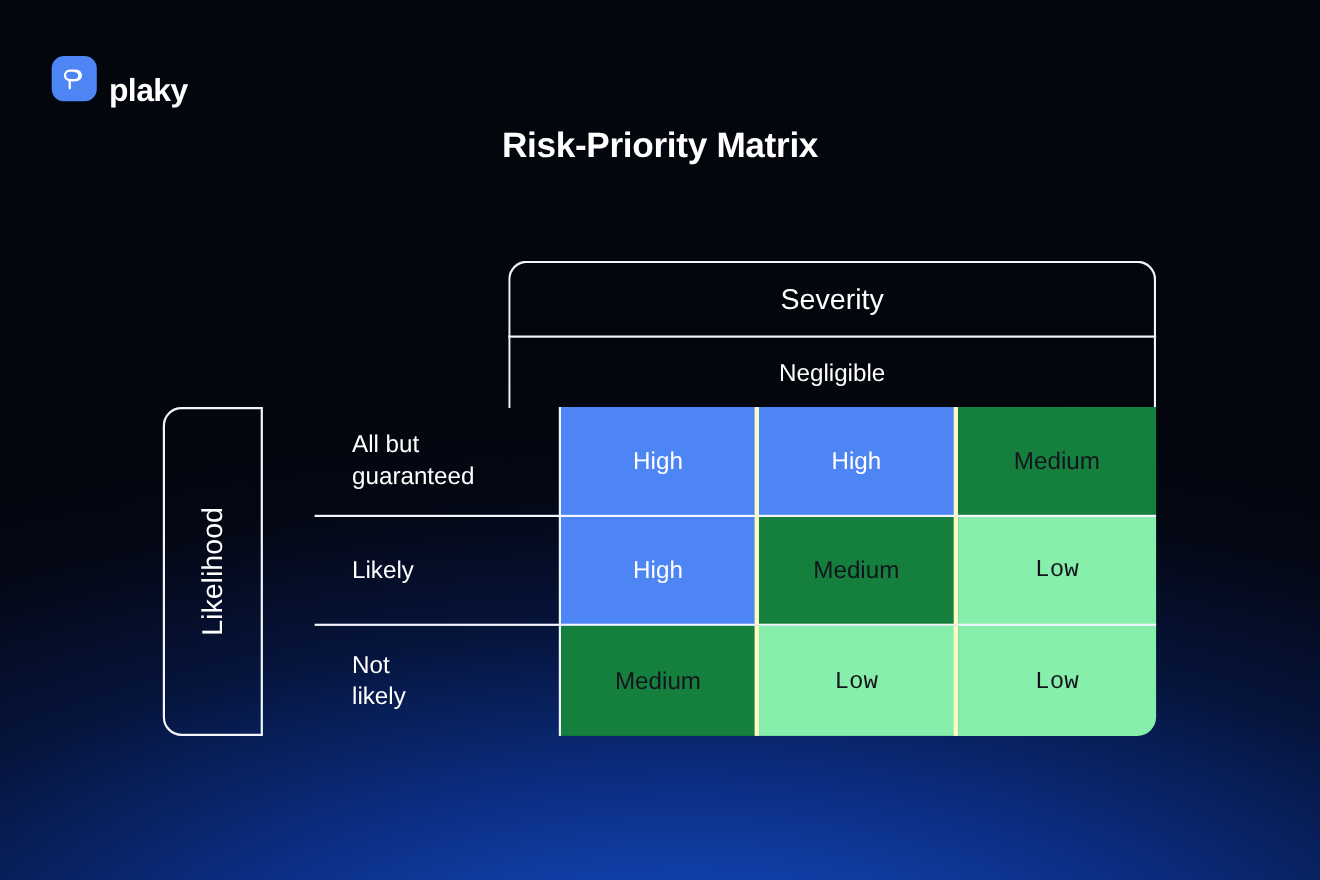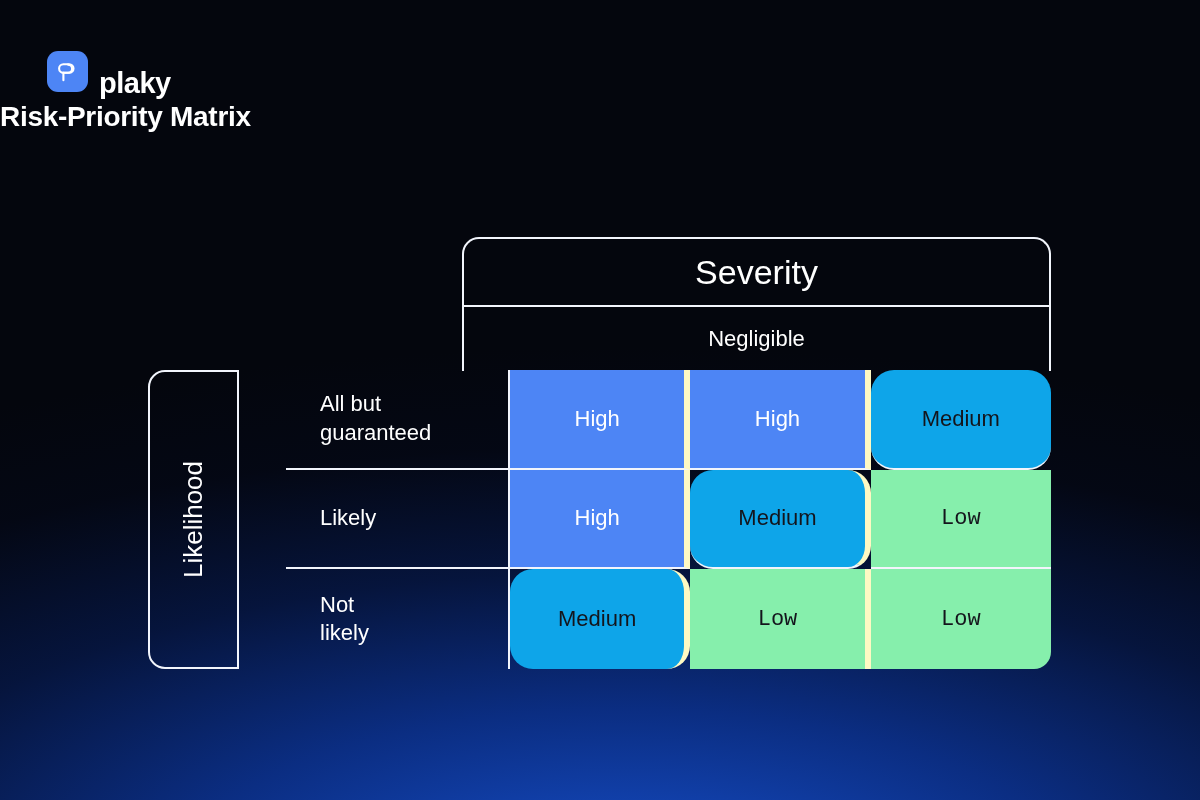--- a/index.html
+++ b/index.html
@@ -54,25 +54,25 @@
     font-size: 29px;
     font-weight: 700;
     letter-spacing: -0.5px;
     margin-top: 24px;
   }
 
   
   .title {
     position: absolute;
     left: 0;
-    top: 101px;
+    top: 114px;
     width: 1200px;
-    text-align: left;
-    color: #ffffff;
-    font-size: 28px;
+    text-align: center;
+    color: #ffffff;
+    font-size: 32px;
     font-weight: 700;
     letter-spacing: -0.3px;
   }
 
   
   .matrix {
     position: absolute;
     left: 148px;
     top: 237px;
     width: 903px;
@@ -93,21 +93,21 @@
   .sev-title {
     position: absolute;
     left: 314px;
     top: 0px;
     width: 589px;
     height: 70px;
     display: flex;
     align-items: center;
     justify-content: center;
     color: #ffffff;
-    font-size: 34px;
+    font-size: 26px;
     font-weight: 400;
     border-radius: 24px;
   }
 
   
   .sev-cols {
     position: absolute;
     left: 314px;
     top: 68px;
     width: 589px;
@@ -180,28 +180,28 @@
     white-space: pre-line;
   }
   .grid > .rowlabel:nth-child(4n+1):last-of-type { }
   .rowlabel.last { border-bottom: none; }
 
   .cell {
     display: flex;
     align-items: center;
     justify-content: center;
     font-size: 22px;
-    border-right: 6px solid #fef9c3;
+    border-right: 4px solid #fef9c3;
     border-bottom: 2px solid #f2f5fc;
   }
   .cell.nr { border-right: none; }
   .cell.nb { border-bottom: none; }
 
   .cell.high   { background: #4d85f5; color: #ffffff; }
-  .cell.medium { background: #0ea5e9; color: #14151c; border-radius: 23px; }
+  .cell.medium { background: #15803d; color: #14151c; }
   .cell.low    { background: #86efac; color: #14151c; font-family: Liberation Mono, monospace; }
 
   
   .cell.br { border-bottom-right-radius: 17px; }
 </style>
 </head>
 <body>
 
 <div class="bg"></div>
 <div class="bg2"></div>

